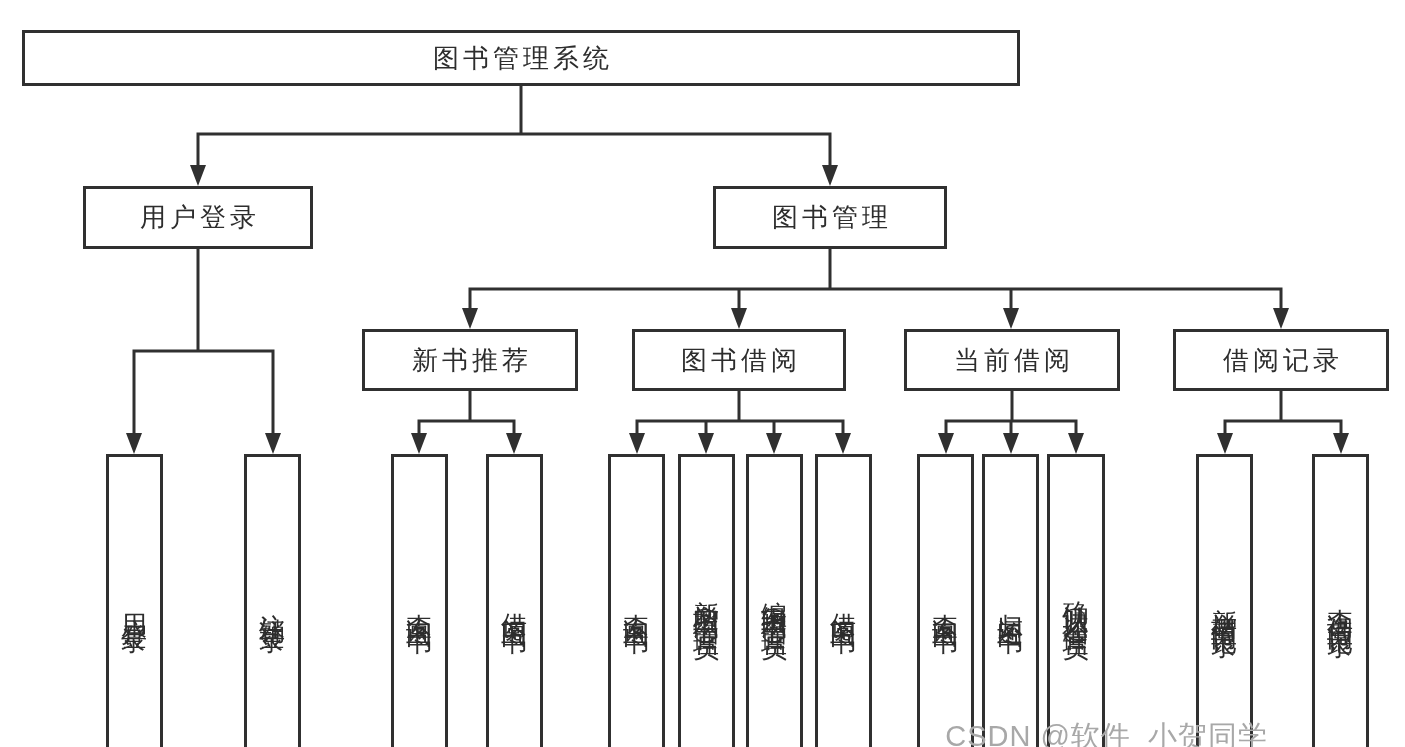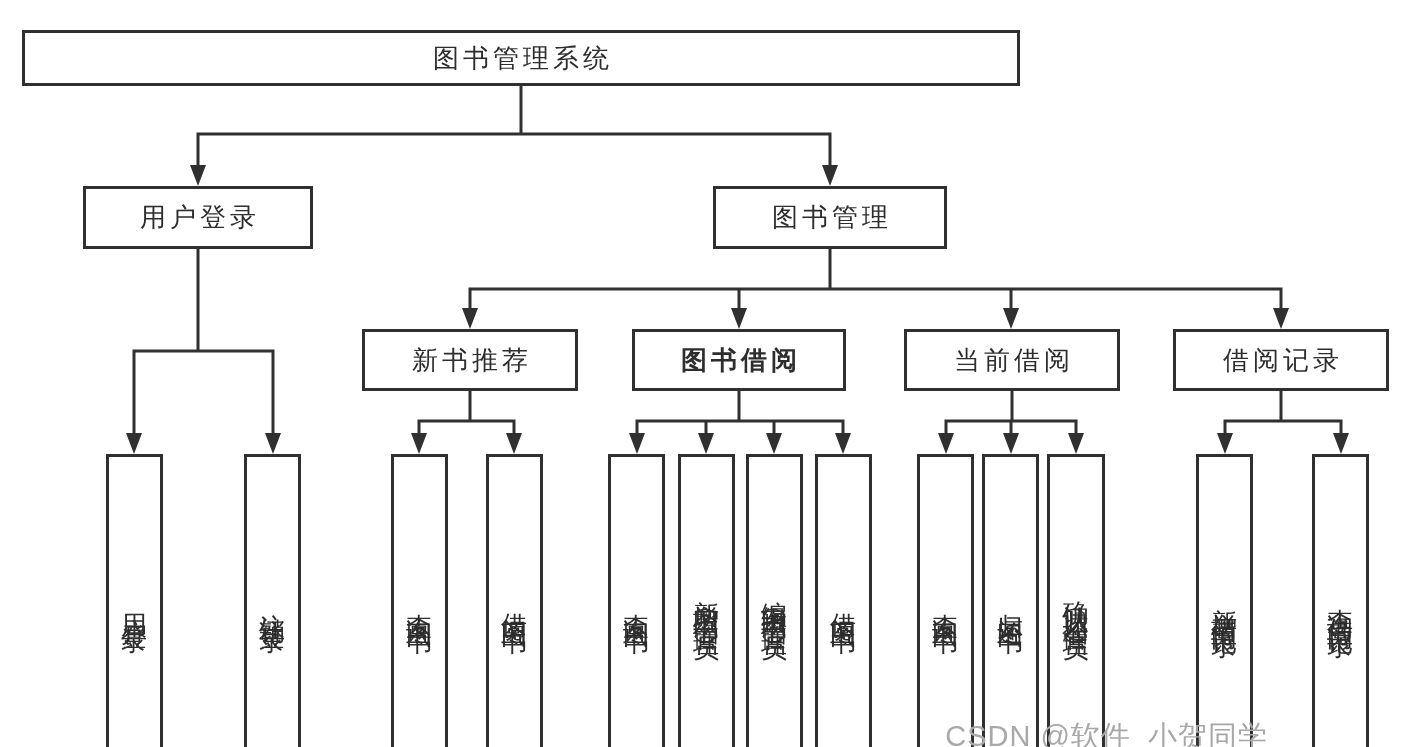--- a/index.html
+++ b/index.html
@@ -20,21 +20,21 @@
   .vbox{
     writing-mode:vertical-rl;
     font-size:26px;line-height:1.08;letter-spacing:5px;
     white-space:nowrap;
   }
   
   #n-root        {left:22px;  top:14px;  width:998px; height:56px;}
   #n-user-login  {left:83px;  top:170px; width:230px; height:63px;}
   #n-book-mgmt   {left:713px; top:170px; width:234px; height:63px;font-family:Liberation Serif, serif;}
   #n-new-book    {left:362px; top:313px; width:216px; height:62px;text-align:right;}
-  #n-book-borrow {left:632px; top:313px; width:214px; height:62px;font-weight:bold;}
+  #n-book-borrow {left:632px; top:313px; width:214px; height:62px;}
   #n-cur-borrow  {left:904px; top:313px; width:216px; height:62px;text-align:right;}
   #n-borrow-rec  {left:1173px;top:313px; width:216px; height:62px;}
   
   .vbox{top:438px;height:297px;width:57px;}
   #l-login       {left:106px;}
   #l-logout      {left:244px;}
   #l-nbr-query   {left:391px;}
   #l-nbr-borrow  {left:486px;}
   #l-bb-query    {left:608px;}
   #l-bb-add      {left:678px;}

